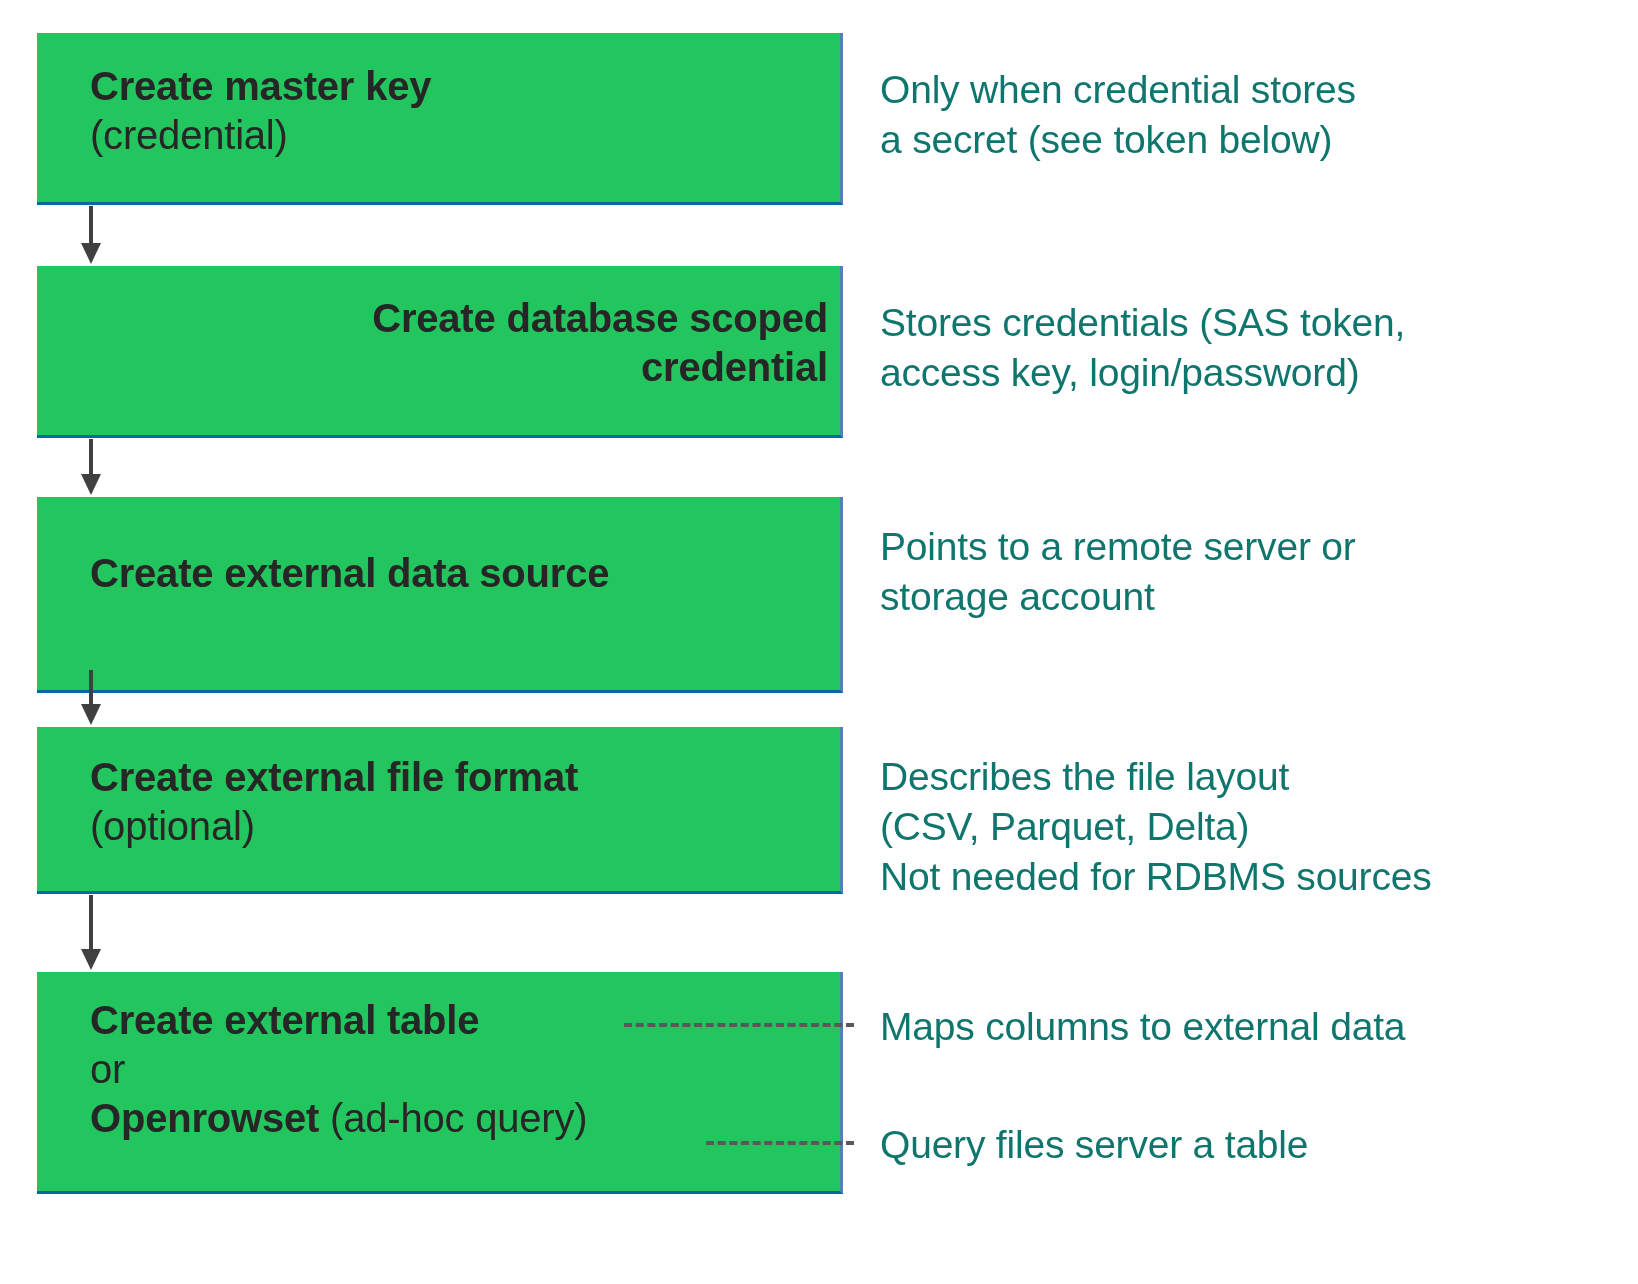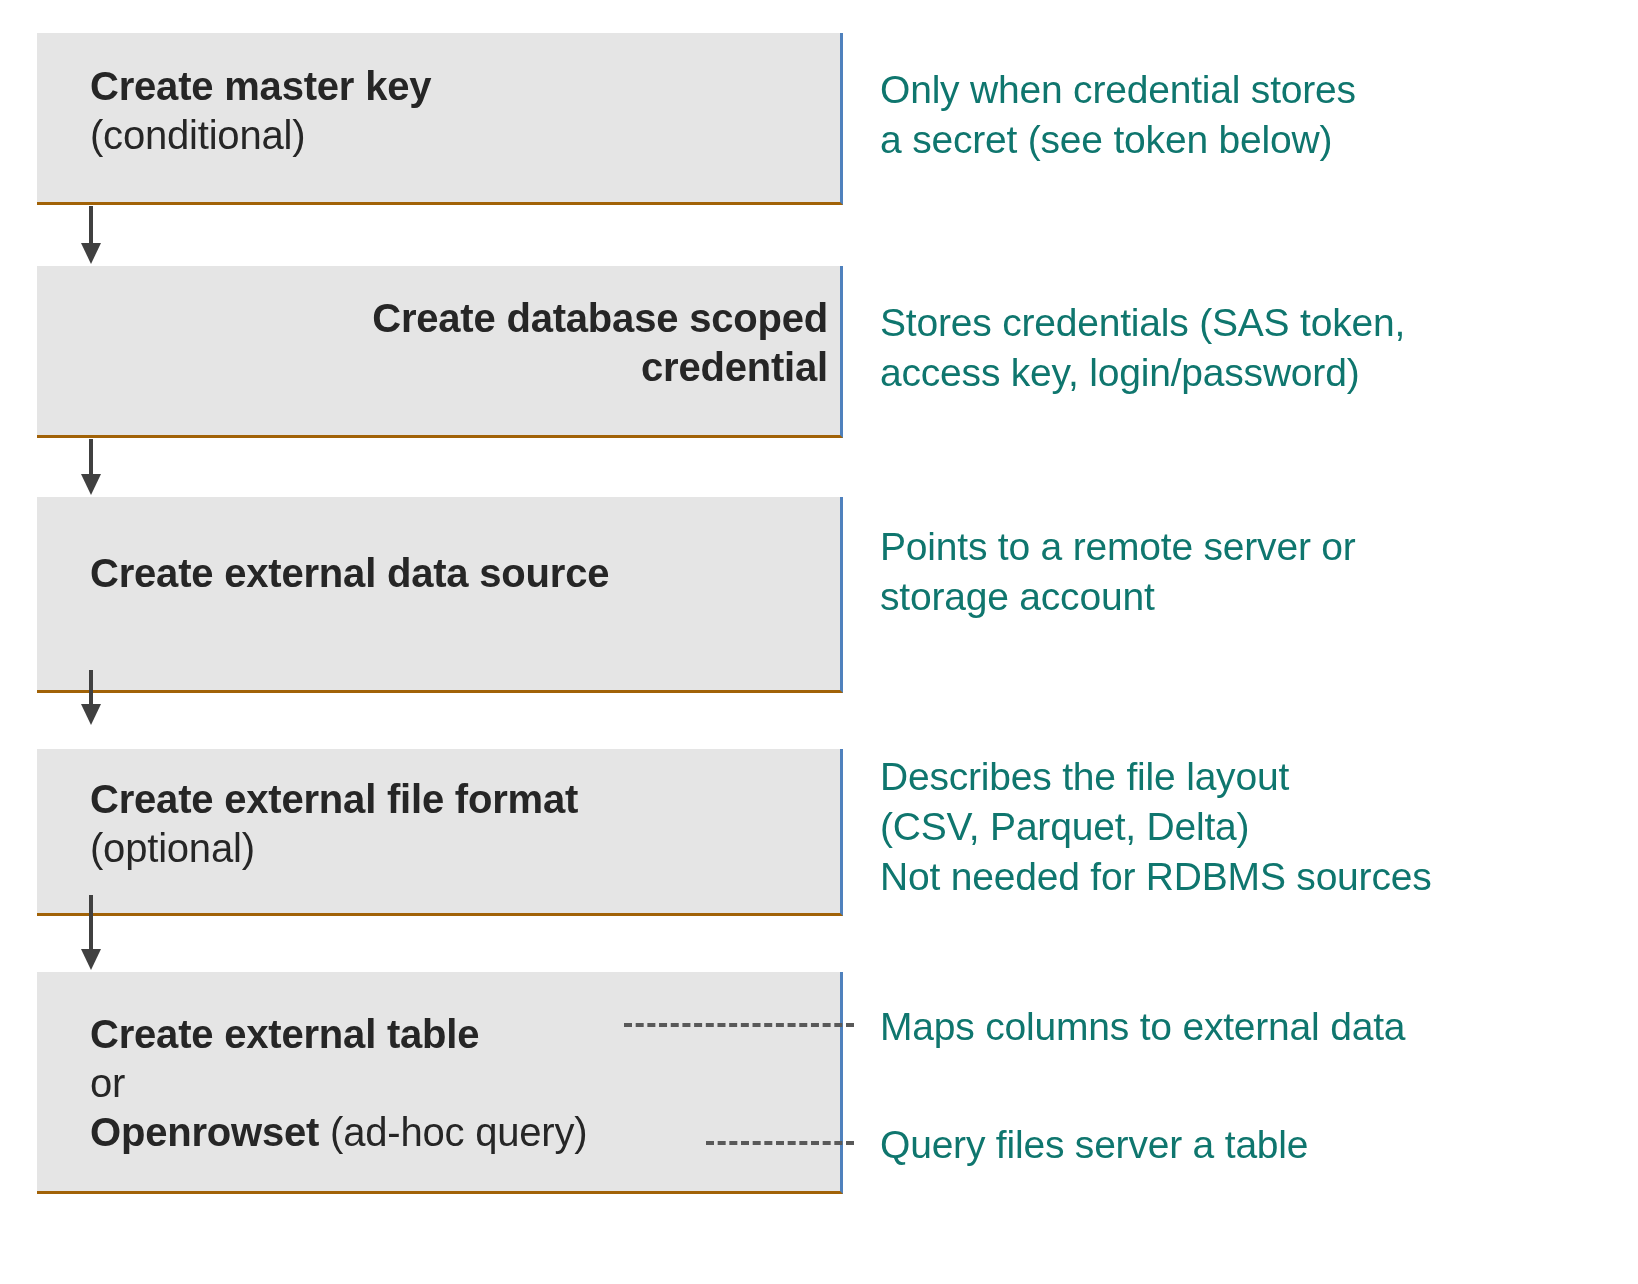--- a/index.html
+++ b/index.html
@@ -18,22 +18,22 @@
     background: #ffffff;
     overflow: hidden;
   }
 
   
   .step-box {
     position: absolute;
     left: 37px;
     width: 806px;
     box-sizing: border-box;
-    background: #e5e5e5;
-    border-bottom: 3px solid #a16207;
+    background: #22c55e;
+    border-bottom: 3px solid #0369a1;
     border-right: 3px solid #4f81bd;
   }
   .step-inner {
     padding-left: 53px;
     padding-right: 12px;
   }
   .step-title {
     font-weight: bold;
     font-size: 40px;
     line-height: 1.22;
@@ -83,21 +83,21 @@
   }
 </style>
 </head>
 <body>
 
 <div id="canvas">
 
   <div class="step-box" id="box1" style="top:33px; height:172px;">
     <div class="step-inner" style="padding-top:29px;">
       <div class="step-title">Create master key</div>
-      <div class="step-sub">(conditional)</div>
+      <div class="step-sub">(credential)</div>
     </div>
   </div>
   <div class="note" style="top:65px;">
     <span class="note-line">Only when credential stores</span>
     <span class="note-line">a secret (see token below)</span>
   </div>
 
   <div class="arrow" style="top:206px; height:60px;">
     <svg width="22" height="60" viewBox="0 0 22 60" xmlns="http://www.w3.org/2000/svg">
       <line x1="11" y1="0" x2="11" y2="42" stroke="#404040" stroke-width="4"></line>
@@ -133,41 +133,41 @@
     <span class="note-line">storage account</span>
   </div>
 
   <div class="arrow" style="top:670px; height:57px;">
     <svg width="22" height="57" viewBox="0 0 22 57" xmlns="http://www.w3.org/2000/svg">
       <line x1="11" y1="0" x2="11" y2="39" stroke="#404040" stroke-width="4"></line>
       <polygon points="11,55 1,34 21,34" fill="#404040"></polygon>
     </svg>
   </div>
 
-  <div class="step-box" id="box4" style="top:749px; height:167px;">
+  <div class="step-box" id="box4" style="top:727px; height:167px;">
     <div class="step-inner" style="padding-top:26px;">
       <div class="step-title">Create external file format</div>
       <div class="step-sub">(optional)</div>
     </div>
   </div>
   <div class="note" style="top:752px;">
     <span class="note-line">Describes the file layout</span>
     <span class="note-line">(CSV, Parquet, Delta)</span>
     <span class="note-line">Not needed for RDBMS sources</span>
   </div>
 
   <div class="arrow" style="top:895px; height:77px;">
     <svg width="22" height="77" viewBox="0 0 22 77" xmlns="http://www.w3.org/2000/svg">
       <line x1="11" y1="0" x2="11" y2="58" stroke="#404040" stroke-width="4"></line>
       <polygon points="11,75 1,54 21,54" fill="#404040"></polygon>
     </svg>
   </div>
 
   <div class="step-box" id="box5" style="top:972px; height:222px;">
-    <div class="step-inner" style="padding-top:30px;margin-top:8px;">
+    <div class="step-inner" style="padding-top:24px;">
       <div class="step-title ot-row">Create external table</div>
       <div class="step-sub ot-row">or</div>
       <div class="ot-row">
         <span class="step-title" style="display:inline;">Openrowset</span><span class="step-sub" style="display:inline;"> (ad-hoc query)</span>
       </div>
     </div>
   </div>
 
   <div class="dash-conn" style="left:624px; top:1023px; width:230px;"></div>
   <div class="note" style="top:1002px;">

